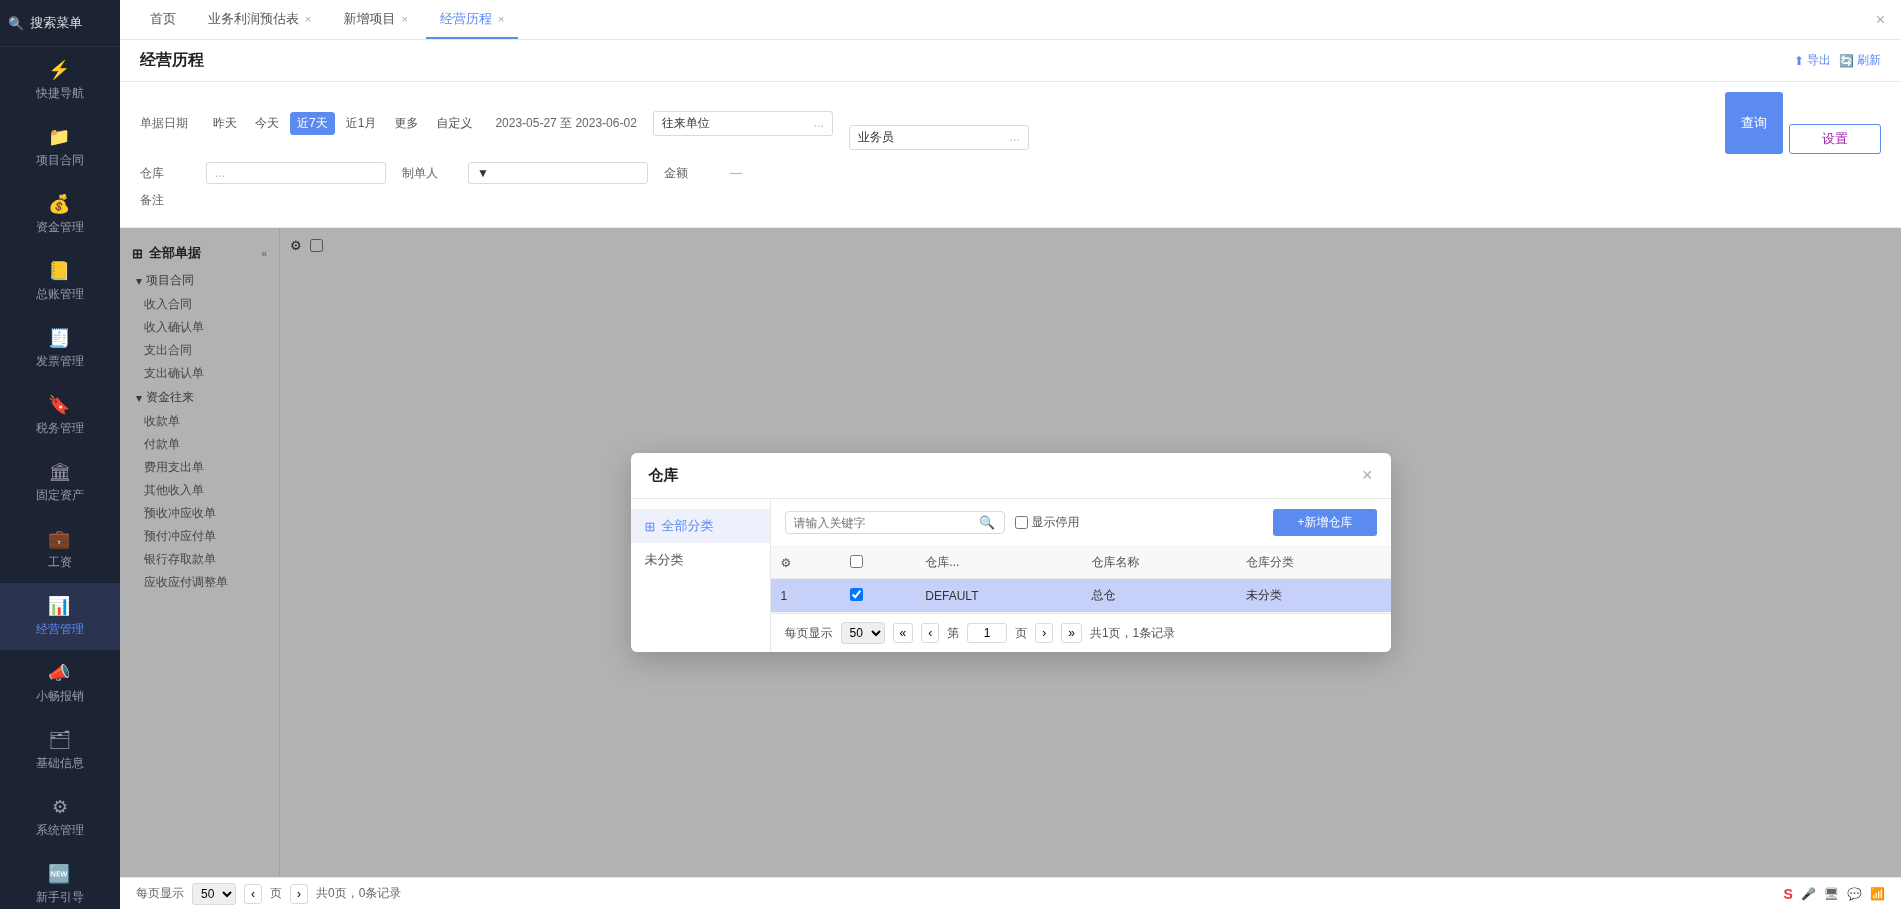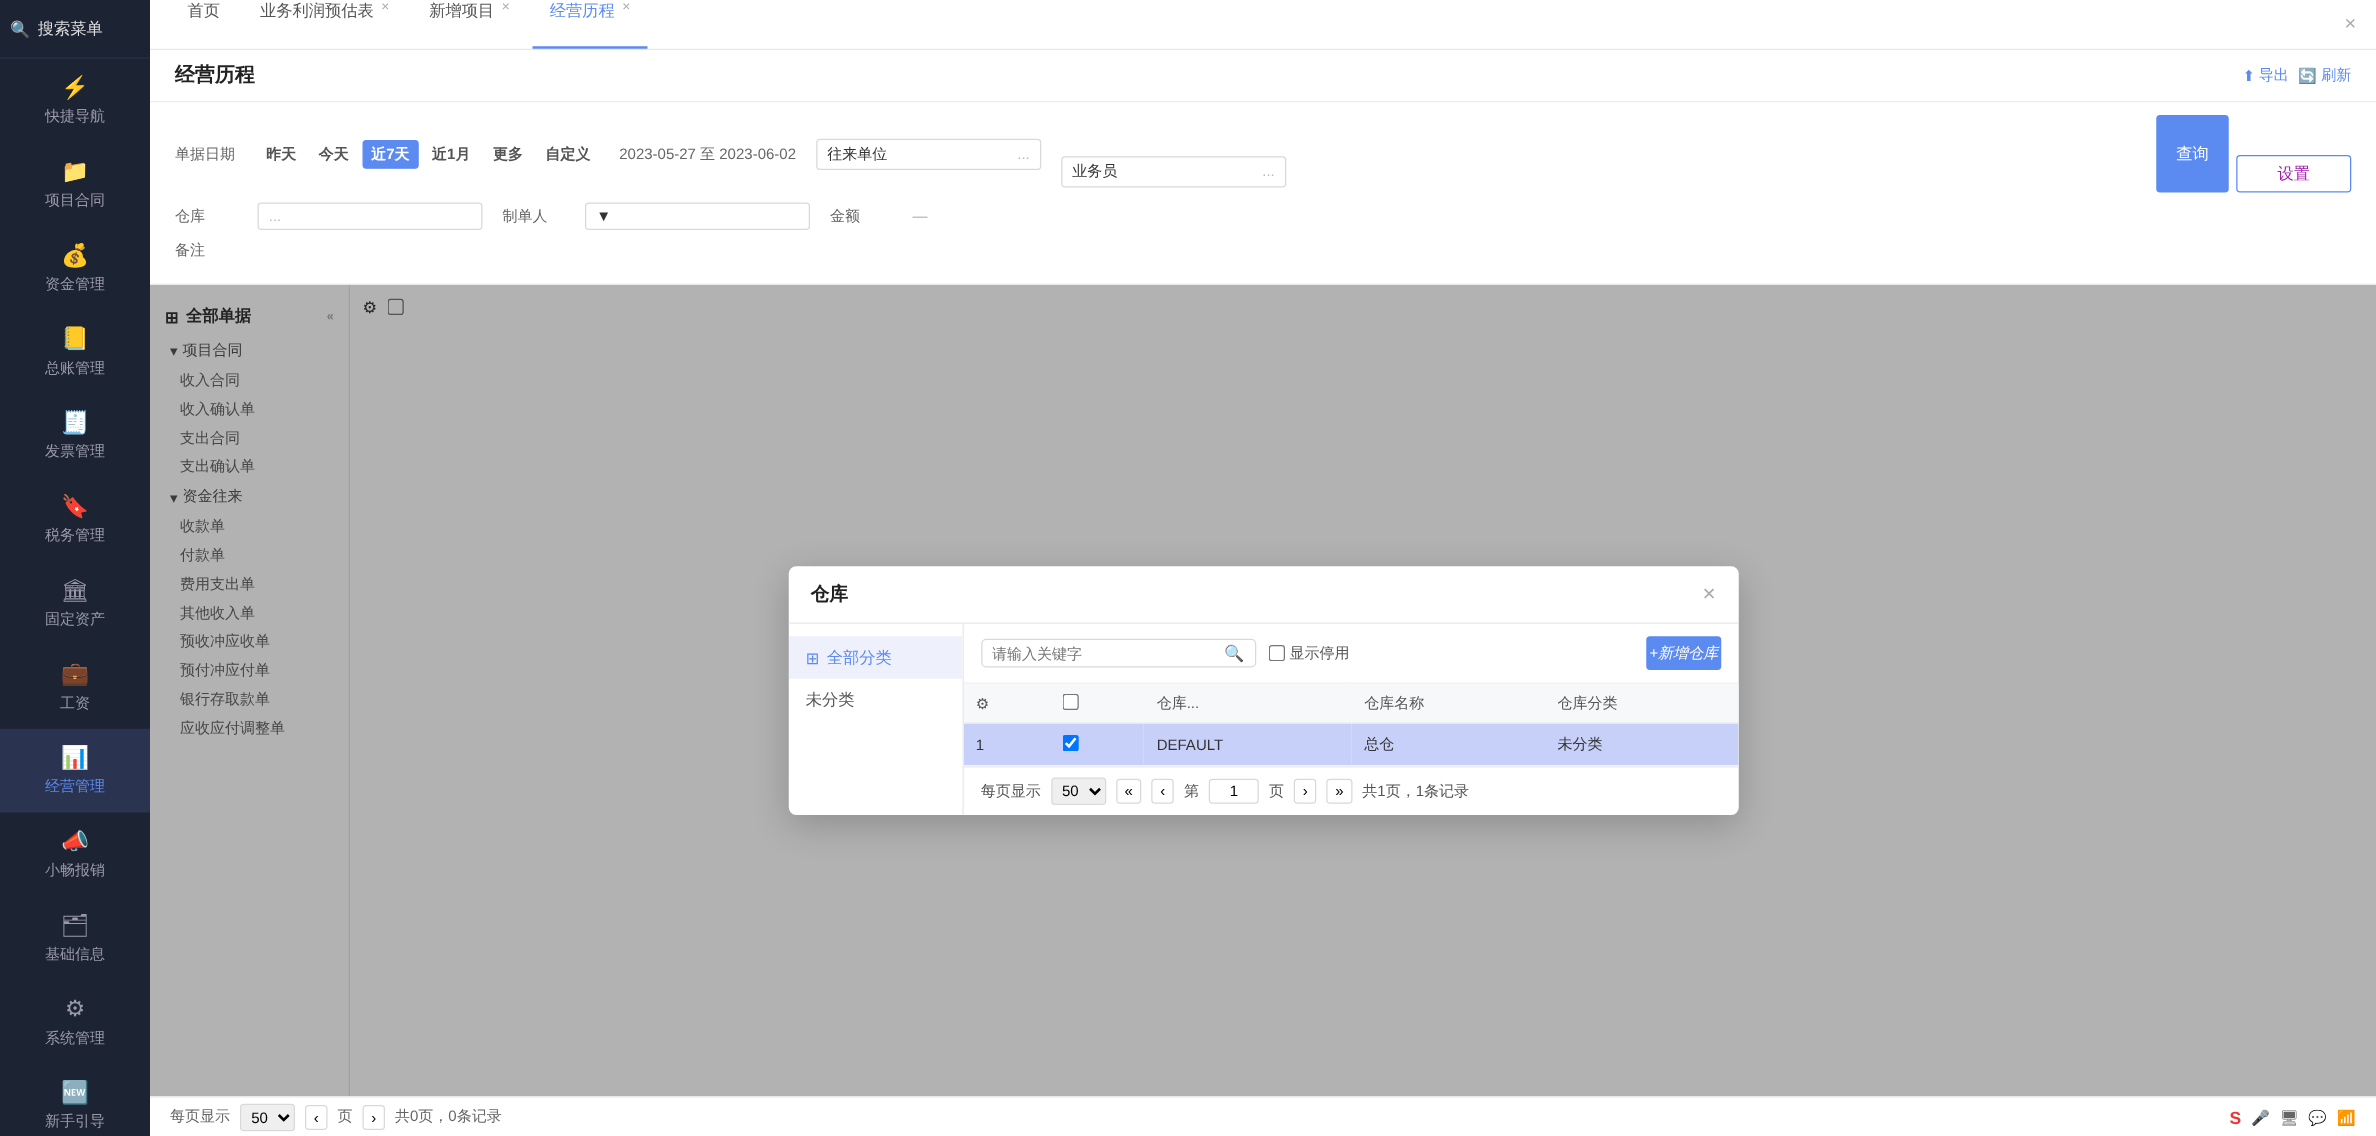--- a/index.html
+++ b/index.html
@@ -13,35 +13,35 @@
     .sidebar-header { padding: 14px 8px; display: flex; align-items: center; gap: 6px; color: #ddd; font-size: 13px; cursor: pointer; border-bottom: 1px solid #2a3244; }
     .sidebar-item { display: flex; flex-direction: column; align-items: center; padding: 12px 4px; cursor: pointer; color: #99a; font-size: 12px; gap: 4px; }
     .sidebar-item.active { background: #2a3350; color: #5b8af0; }
     .sidebar-item .icon { font-size: 18px; }
 
     
     .main-area { flex: 1; display: flex; flex-direction: column; background: #f0f2f5; overflow: hidden; }
 
     
     .tabs-bar { background: #fff; display: flex; align-items: center; padding: 0 16px; height: 40px; border-bottom: 1px solid #e8e8e8; gap: 4px; }
-    .tab { padding: 0 14px; height: 100%; display: flex; font-size: 13px; cursor: pointer; color: #555; border-bottom: 2px solid transparent; gap: 6px; white-space: nowrap; }
+    .tab { padding: 0 14px; height: 100%; display: flex; align-items: center; font-size: 13px; cursor: pointer; color: #555; border-bottom: 2px solid transparent; gap: 6px; white-space: nowrap; }
     .tab.active { color: #5b8af0; border-bottom: 2px solid #5b8af0; }
     .tab .close-btn { font-size: 11px; color: #aaa; }
 
     
     .page-header { background: #fff; padding: 10px 20px; display: flex; align-items: center; justify-content: space-between; border-bottom: 1px solid #e8e8e8; }
     .page-title { font-size: 16px; font-weight: 600; color: #222; }
     .header-actions { display: flex; gap: 8px; align-items: center; }
     .btn-export, .btn-refresh { font-size: 12px; color: #5b8af0; cursor: pointer; display: flex; align-items: center; gap: 3px; }
 
     
     .filter-area { background: #fff; padding: 10px 20px; border-bottom: 1px solid #e8e8e8; }
     .filter-row { display: flex; align-items: center; gap: 16px; margin-bottom: 8px; flex-wrap: wrap; }
     .filter-label { color: #666; font-size: 12px; min-width: 50px; }
-    .date-btns { display: flex; gap: 4px; align-items: flex-end; font-weight: bold; }
+    .date-btns { display: flex; gap: 4px; align-items: flex-end; }
     .date-btn { padding: 2px 6px; font-size: 12px; border-radius: 3px; cursor: pointer; color: #555; border: 1px solid transparent; }
     .date-btn.active { background: #5b8af0; color: #fff; border-color: #5b8af0; }
     .date-range { font-size: 12px; color: #666; }
     .filter-select { min-width: 200px; border: 1px solid #d9d9d9; border-radius: 3px; padding: 3px 8px; font-size: 12px; color: #333; display: flex; align-items: center; justify-content: space-between; cursor: pointer; background: #fff; }
     .btn-query { background: #5b8af0; color: #fff; border: none; padding: 5px 16px; border-radius: 3px; cursor: pointer; font-size: 13px; }
     .btn-setting { background: #fff; color: #a21caf; border: 1px solid #5b8af0; padding: 5px 32px; border-radius: 3px; cursor: pointer; font-size: 13px; margin-top: 32px; }
 
     
     .content-area { flex: 1; display: flex; overflow: hidden; position: relative; }
 
@@ -75,21 +75,21 @@
     .modal-body { display: flex; flex: 1; overflow: hidden; }
     .modal-sidebar { width: 140px; border-right: 1px solid #e8e8e8; padding: 10px 0; flex-shrink: 0; overflow-y: auto; }
     .modal-sidebar-item { padding: 8px 14px; font-size: 13px; color: #555; cursor: pointer; display: flex; align-items: center; gap: 6px; }
     .modal-sidebar-item.active { background: #eef1fc; color: #5b8af0; }
     .modal-content { flex: 1; display: flex; flex-direction: column; overflow: hidden; }
     .modal-toolbar { display: flex; align-items: center; padding: 10px 14px; gap: 10px; border-bottom: 1px solid #f0f0f0; }
     .search-box { display: flex; align-items: center; border: 1px solid #d9d9d9; border-radius: 4px; padding: 3px 8px; gap: 5px; flex: 1; max-width: 220px; }
     .search-box input { border: none; outline: none; font-size: 12px; color: #333; width: 100%; background: transparent; }
     .search-icon { color: #aaa; font-size: 13px; }
     .checkbox-label { display: flex; align-items: center; gap: 4px; font-size: 12px; color: #555; cursor: pointer; }
-    .btn-add { background: #5b8af0; color: #fff; border: none; padding: 5px 2px; border-radius: 3px; cursor: pointer; font-size: 12px; margin-left: auto; font-style: italic; }
+    .btn-add { background: #5b8af0; color: #fff; border: none; padding: 5px 24px; border-radius: 3px; cursor: pointer; font-size: 12px; margin-left: auto; }
     .modal-table { flex: 1; overflow-y: auto; }
     .modal-table table { width: 100%; border-collapse: collapse; font-size: 12px; }
     .modal-table thead th { background: #f7f8fa; border-bottom: 1px solid #e8e8e8; padding: 7px 10px; color: #555; font-weight: 500; white-space: nowrap; }
     .modal-table tbody td { border-bottom: 1px solid #f5f5f5; padding: 8px 10px; color: #333; }
     .modal-table tbody tr.selected { background: #c7d0f8; }
     .modal-pagination { padding: 8px 14px; border-top: 1px solid #e8e8e8; display: flex; align-items: center; gap: 8px; font-size: 12px; color: #555; }
     .modal-footer { padding: 12px 18px; border-top: 1px solid #e8e8e8; display: flex; justify-content: flex-end; gap: 10px; }
     .btn-cancel { background: #fff; color: #555; border: 1px solid #d9d9d9; padding: 6px 20px; border-radius: 3px; cursor: pointer; font-size: 13px; }
     .btn-confirm { background: #5b8af0; color: #fff; border: none; padding: 6px 20px; border-radius: 3px; cursor: pointer; font-size: 13px; }
 

